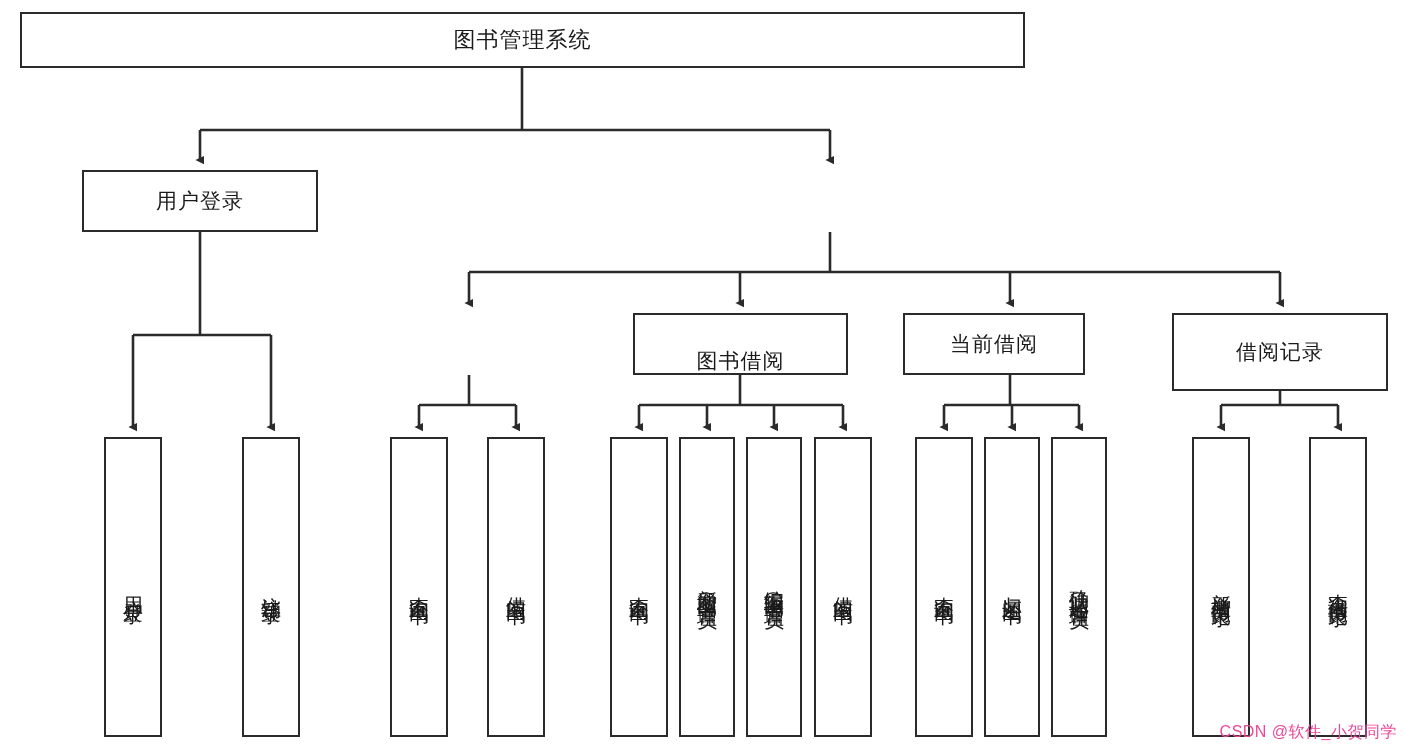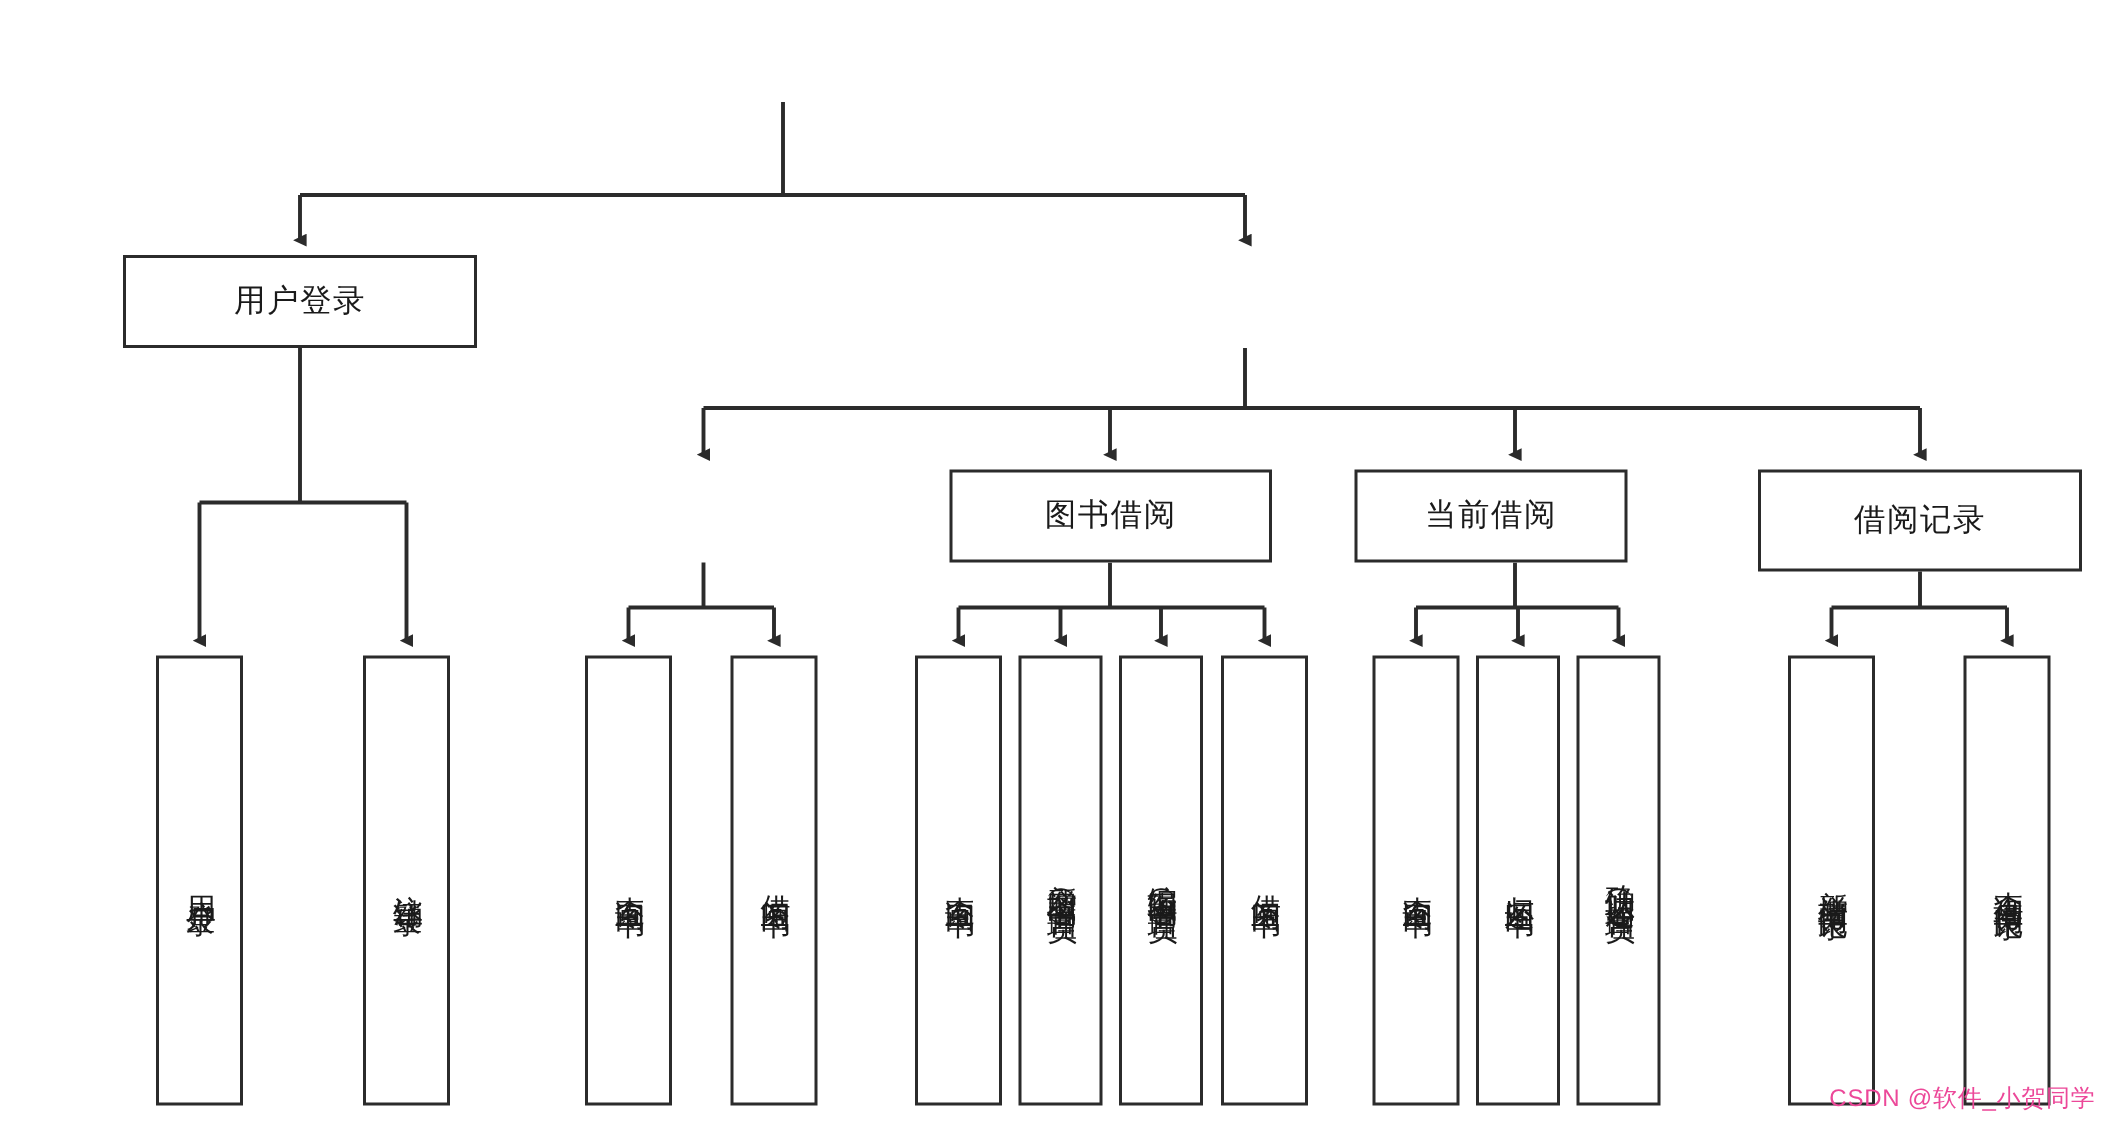--- a/index.html
+++ b/index.html
@@ -119,32 +119,35 @@
       <path d="M1012,405 L1012,427" marker-end="url(#arrow)"></path>
       <path d="M1079,405 L1079,427" marker-end="url(#arrow)"></path>
 
       <path d="M1280,375 L1280,405"></path>
       <path d="M1221,405 L1338,405"></path>
       <path d="M1221,405 L1221,427" marker-end="url(#arrow)"></path>
       <path d="M1338,405 L1338,427" marker-end="url(#arrow)"></path>
     </g>
   </svg>
 
+  <div class="node horiz root" style="left:20px; top:12px; width:1005px; height:56px;">
+    <span class="label">图书管理系统</span>
+  </div>
 
   <div class="node horiz" style="left:82px; top:170px; width:236px; height:62px;">
     <span class="label">用户登录</span>
   </div>
 
-  <div class="node horiz" style="left:633px; top:313px; width:215px; height:62px;">
+  <div class="node horiz" style="left:633px; top:313px; width:215px; height:62px;align-items:flex-end;">
     <span class="label">图书借阅</span>
   </div>
   <div class="node horiz" style="left:903px; top:313px; width:182px; height:62px;">
     <span class="label">当前借阅</span>
   </div>
-  <div class="node horiz" style="left:1172px; top:313px; width:216px; height:68px;">
+  <div class="node horiz" style="left:1172px; top:313px; width:216px; height:78px;">
     <span class="label">借阅记录</span>
   </div>
 
   <div class="node vert" style="left:104px; top:437px; width:58px; height:300px;">
     <span class="label">用户登录</span>
   </div>
   <div class="node vert" style="left:242px; top:437px; width:58px; height:300px;">
     <span class="label">注销登录</span>
   </div>
 

